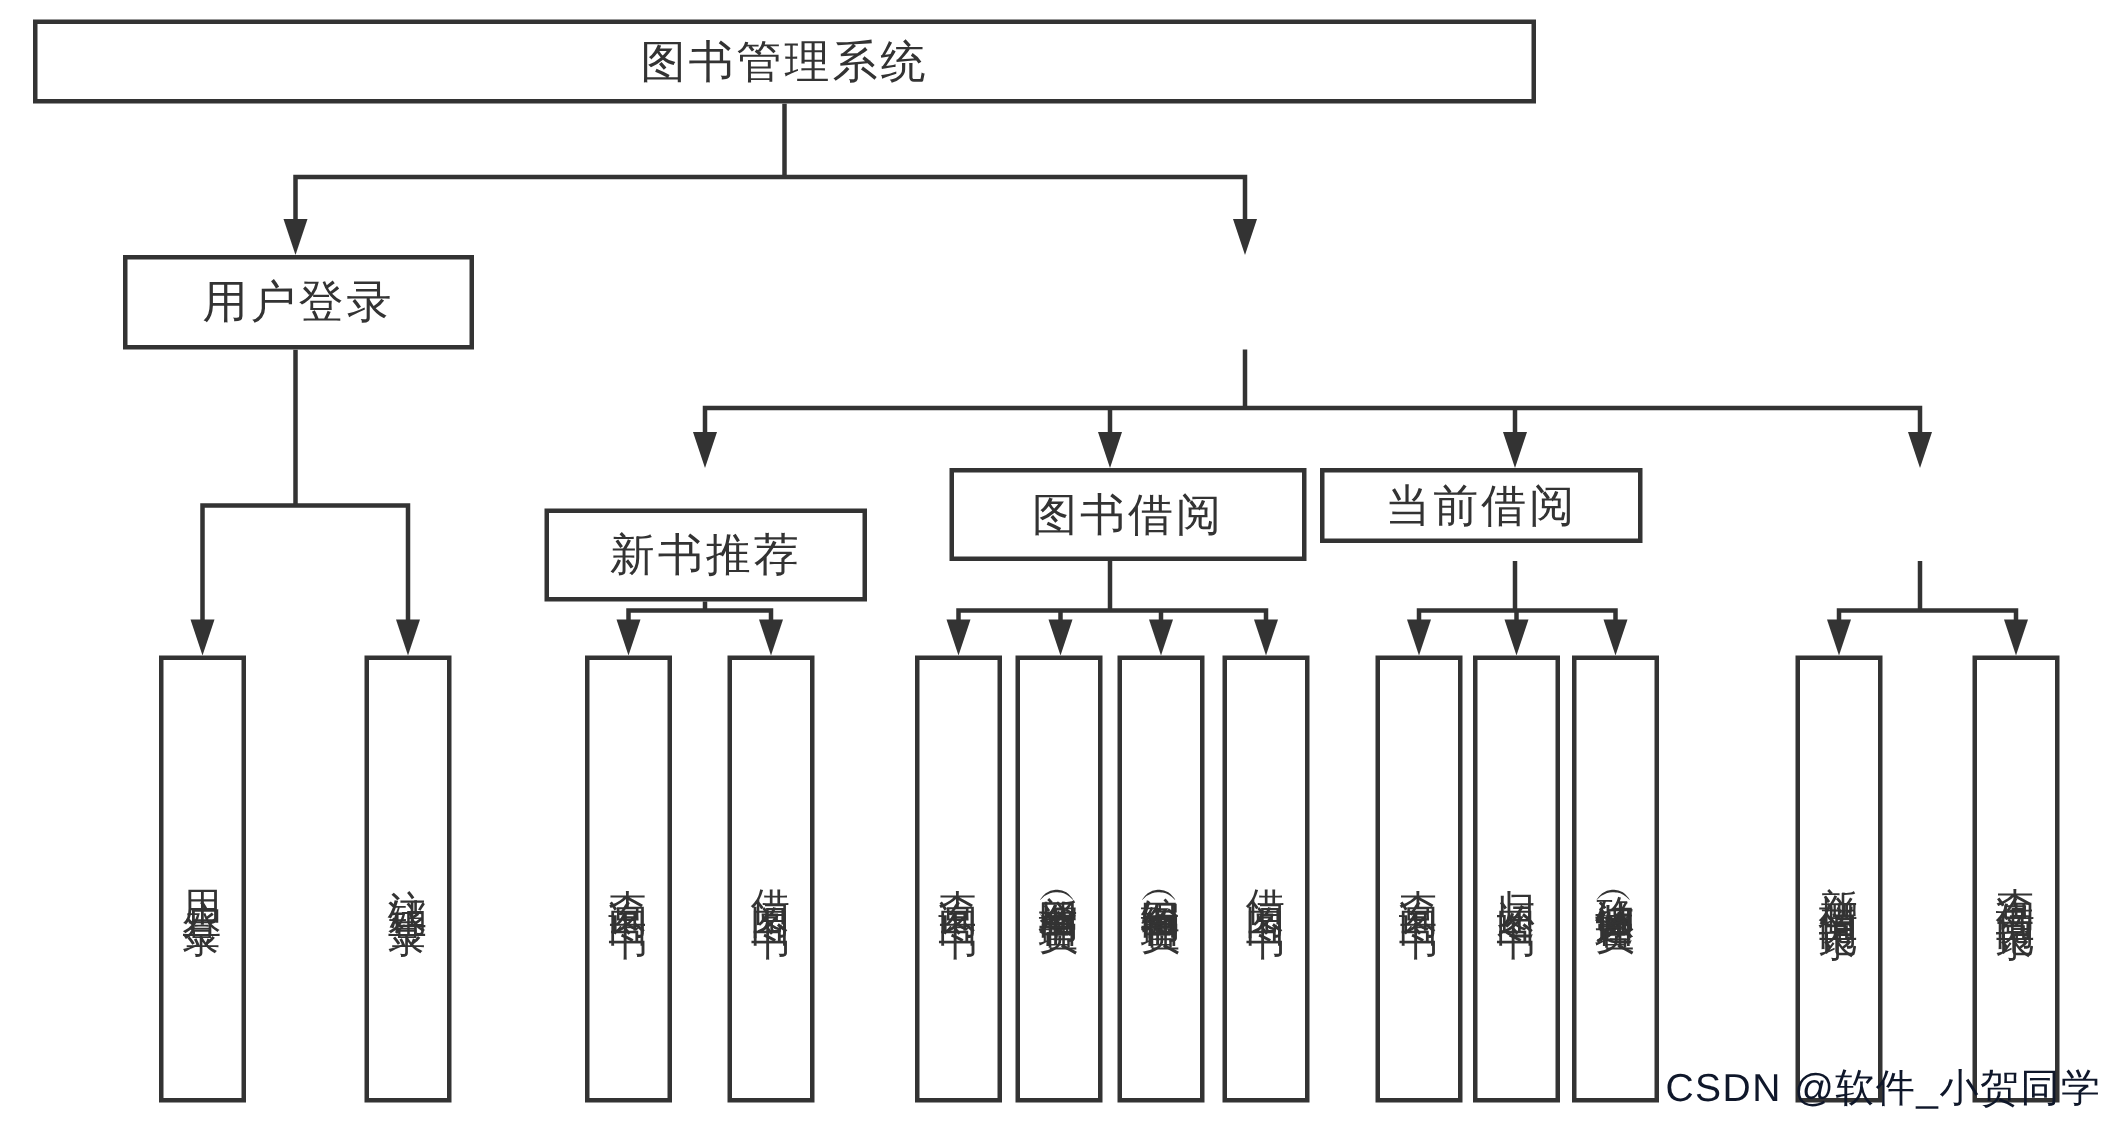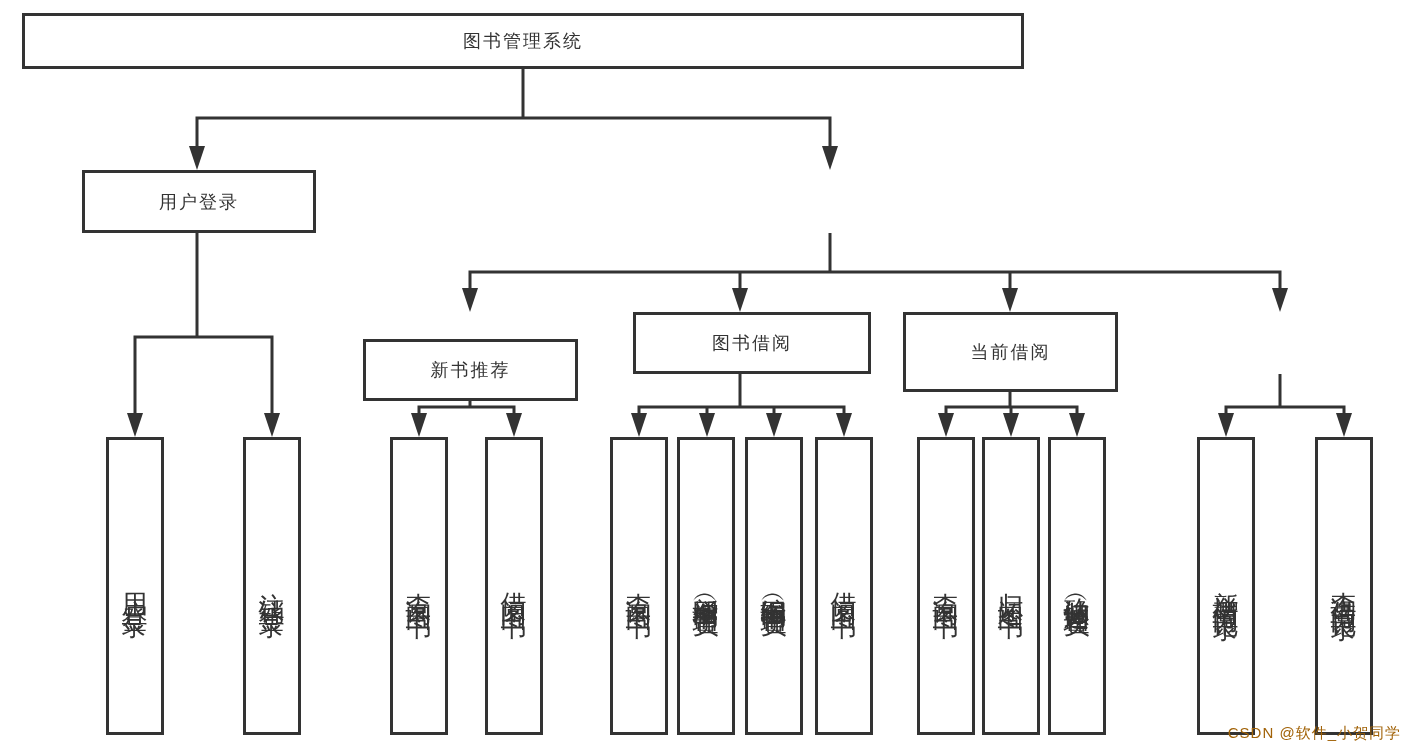--- a/index.html
+++ b/index.html
@@ -4,49 +4,49 @@
 <style>
   html,body{margin:0;padding:0;background:#ffffff;}
   .canvas{
     position:relative;width:1405px;height:747px;background:#ffffff;
     font-family:"Liberation Sans","DejaVu Sans",sans-serif;overflow:hidden;
   }
   svg.connectors{position:absolute;left:0;top:0;width:1405px;height:747px;}
   .box{
     position:absolute;box-sizing:border-box;border:3px solid #333333;background:#ffffff;
     display:flex;align-items:center;justify-content:center;
-    color:#333333;font-size:18px;letter-spacing:2px;white-space:nowrap;z-index:2;
+    color:#333333;font-size:30px;letter-spacing:2px;white-space:nowrap;z-index:2;
   }
   .vbox{
     writing-mode:vertical-rl;text-orientation:mixed;
     font-size:26px;line-height:1;
   }
   .ls4{letter-spacing:7px;}
   .ls6{letter-spacing:5px;}
   .ls9{letter-spacing:2px;}
   
   #root{left:22px;top:13px;width:1002px;height:56px;}
   
   #n-login{left:82px;top:170px;width:234px;height:63px;}
   #n-mgmt{left:712px;top:170px;width:238px;height:63px;}
   
   #n-l3a{left:363px;top:312px;width:215px;height:62px;margin-top:27px;}
   #n-l3b{left:633px;top:312px;width:238px;height:62px;}
-  #n-l3c{left:903px;top:312px;width:215px;height:80px;}
+  #n-l3c{left:880px;top:312px;width:215px;height:50px;}
   #n-l3d{left:1173px;top:312px;width:215px;height:62px;}
   
   .leaf{top:437px;width:58px;height:298px;}
   #lf1{left:106px;}  #lf2{left:243px;}
   #lf3{left:390px;}  #lf4{left:485px;}
   #lf5{left:610px;}  #lf6{left:677px;}  #lf7{left:745px;}  #lf8{left:815px;}
   #lf9{left:917px;}  #lf10{left:982px;} #lf11{left:1048px;}
   #lf12{left:1197px;}#lf13{left:1315px;}
   .watermark{
     position:absolute;right:4px;bottom:4px;z-index:6;
-    color:#a16207;font-size:15px;letter-spacing:1px;
+    color:#0f172a;font-size:26px;letter-spacing:1px;
   }
 </style>
 </head>
 <body>
 
 <div class="canvas">
 
   <svg class="connectors" viewBox="0 0 1405 747" xmlns="http://www.w3.org/2000/svg">
     <g stroke="#333333" stroke-width="3" fill="none">
 

